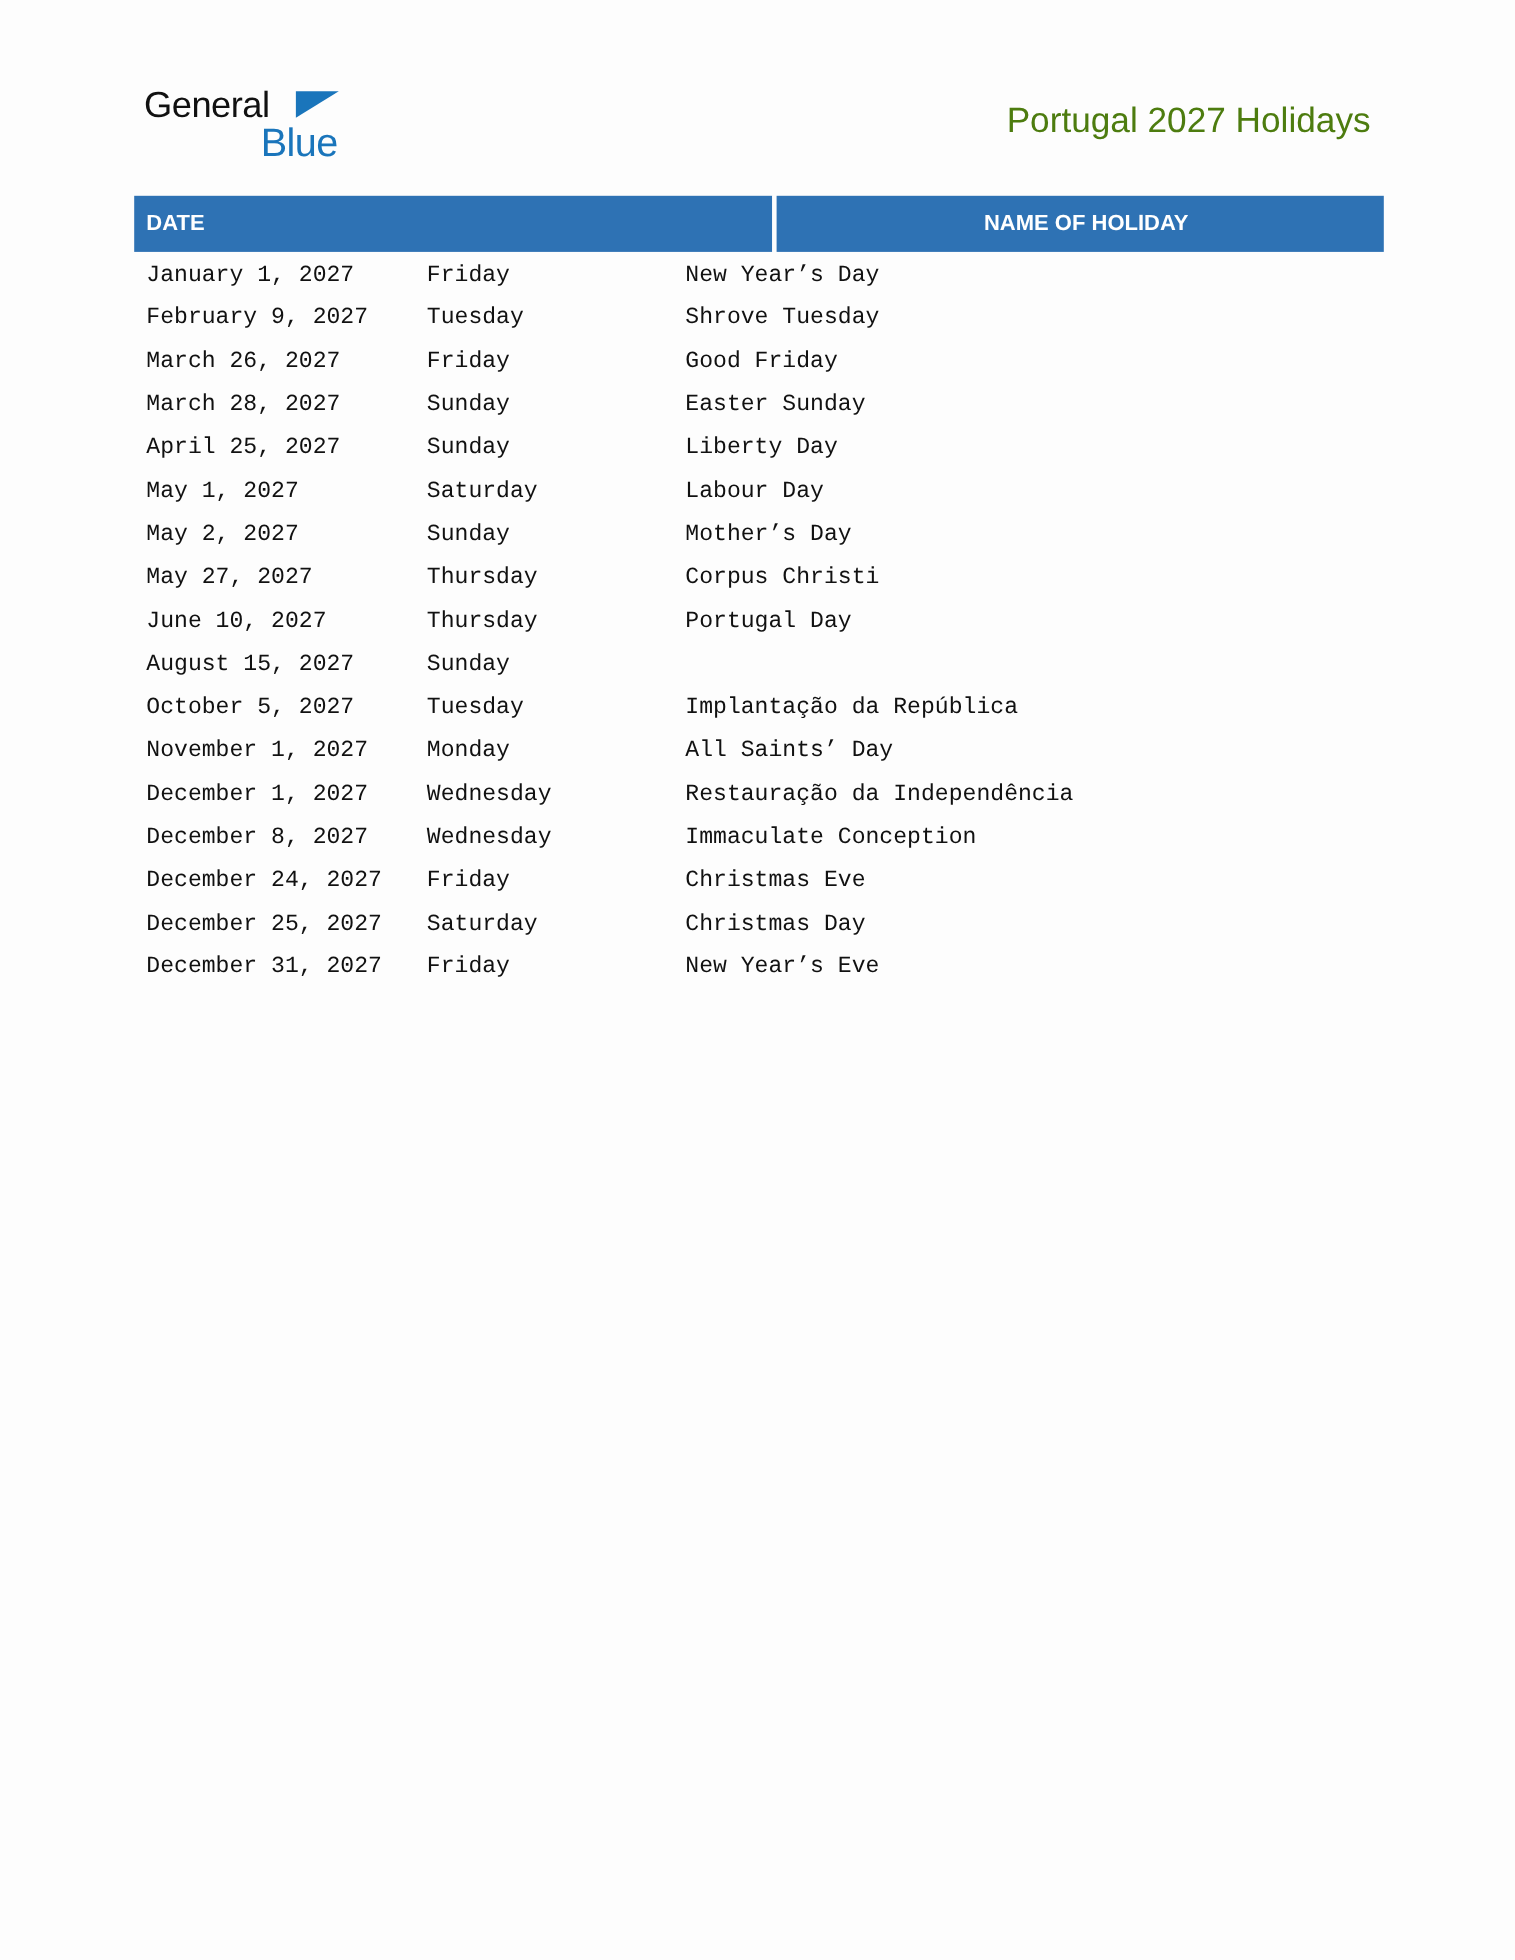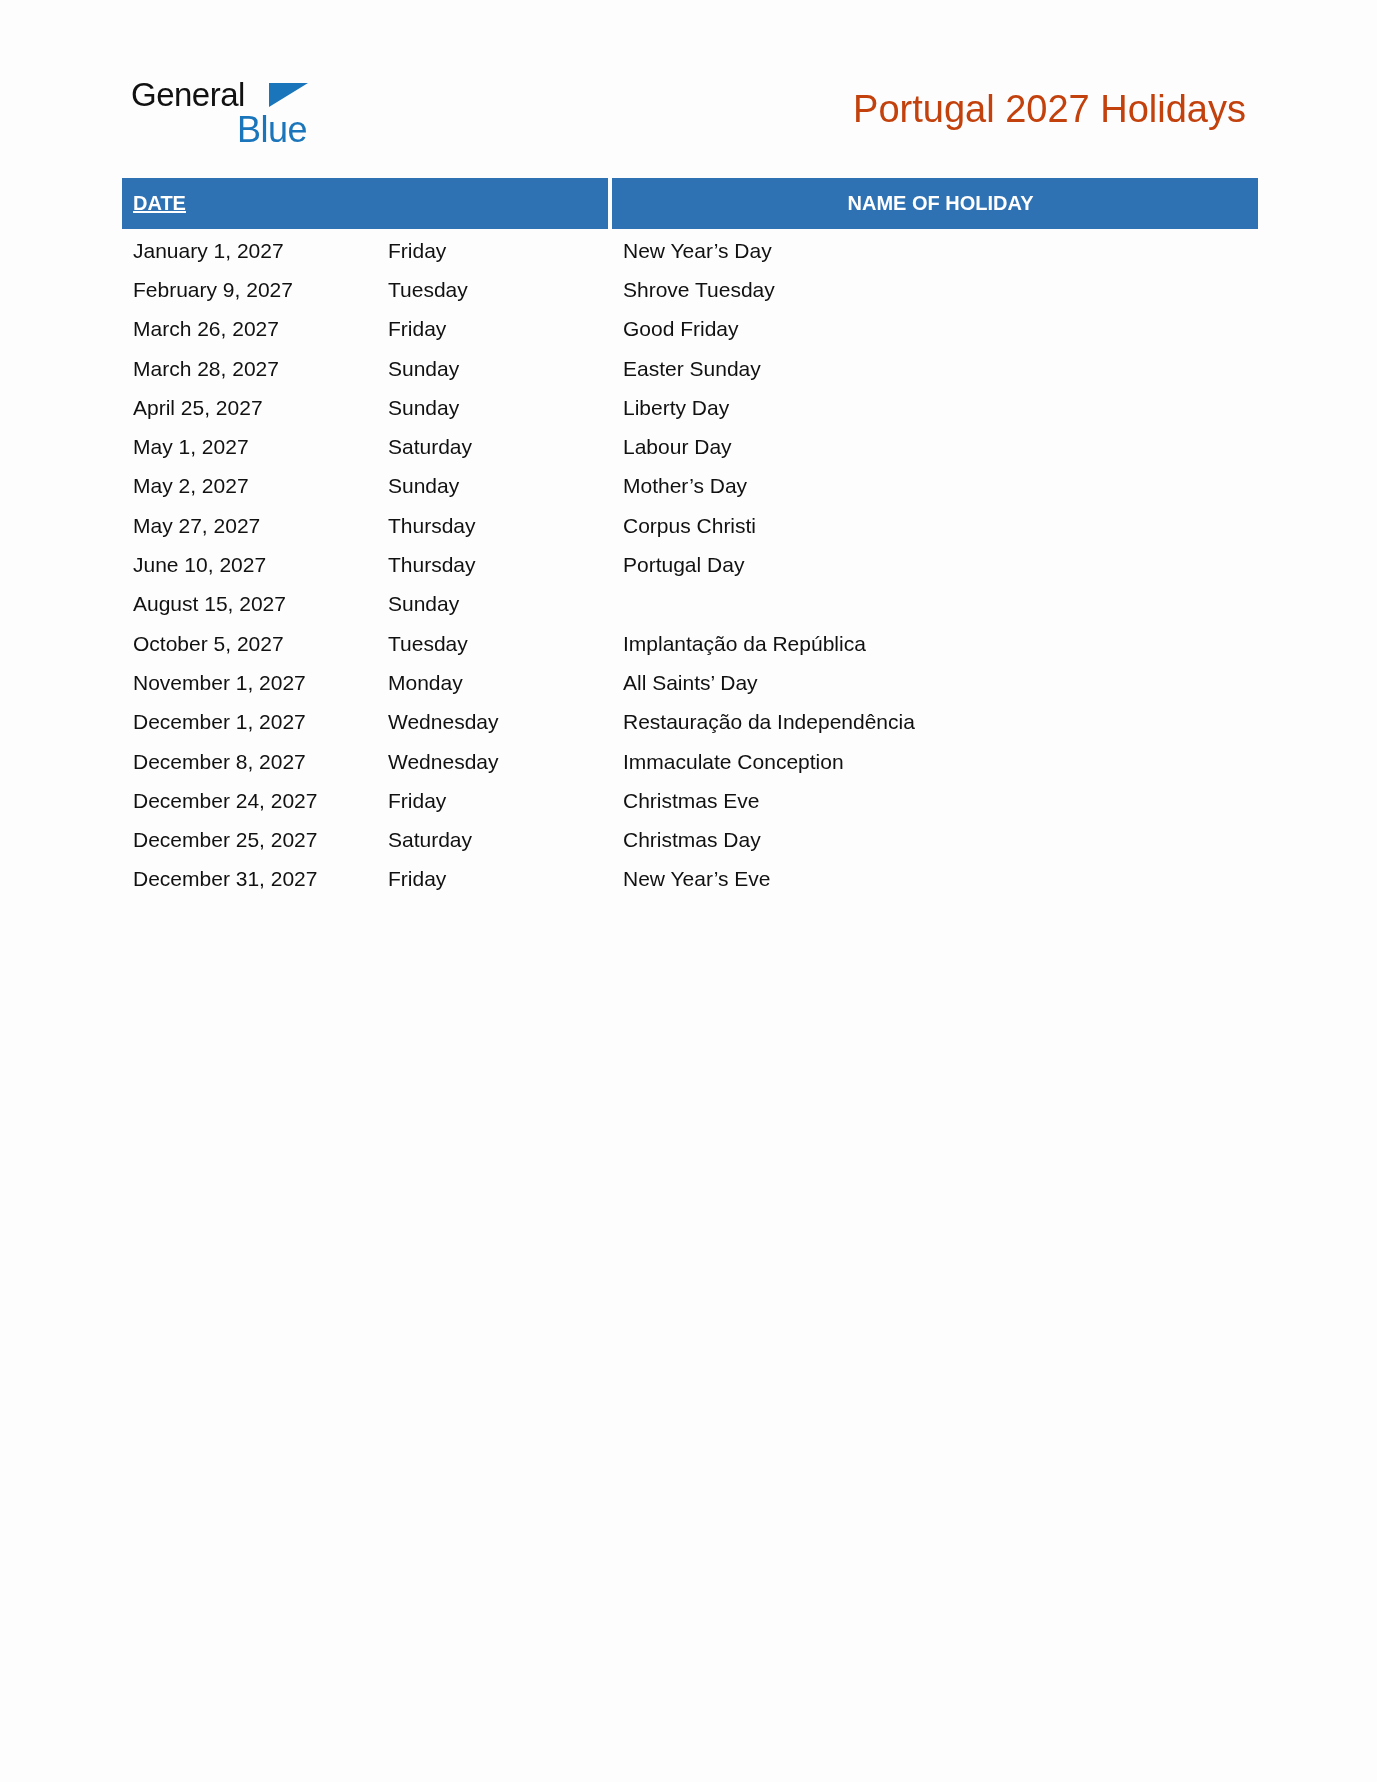--- a/index.html
+++ b/index.html
@@ -46,23 +46,23 @@
       top: 34px;
       font-size: 36px;
       line-height: 40px;
       color: #1a75bb;
       letter-spacing: -0.5px;
     }
     .page-title {
       position: absolute;
       right: 131px;
       top: 84px;
-      font-size: 38px;
+      font-size: 32px;
       line-height: 50px;
-      color: #c2410c;
+      color: #4d7c0f;
       white-space: nowrap;
     }
     .table {
       position: absolute;
       left: 122px;
       top: 178px;
       width: 1136px;
     }
     .thead {
       display: flex;
@@ -72,33 +72,33 @@
       background: #2e72b4;
       color: #ffffff;
       font-weight: bold;
       font-size: 20px;
       line-height: 51px;
       padding-left: 11px;
       box-sizing: border-box;
       white-space: nowrap;
     }
     .th-date {
-      width: 486px;
-      text-decoration: underline;
+      width: 580px;
     }
     .th-gap {
       width: 4px;
       background: #fdfdfd;
     }
     .th-name {
       flex: 1;
       text-align: center;
     }
     .tbody {
       padding-top: 2px;
+      font-family: Liberation Mono, monospace;
     }
     .tr {
       display: flex;
       height: 39.3px;
       align-items: center;
       font-size: 21px;
       color: #111111;
       white-space: nowrap;
     }
     .td-date {

